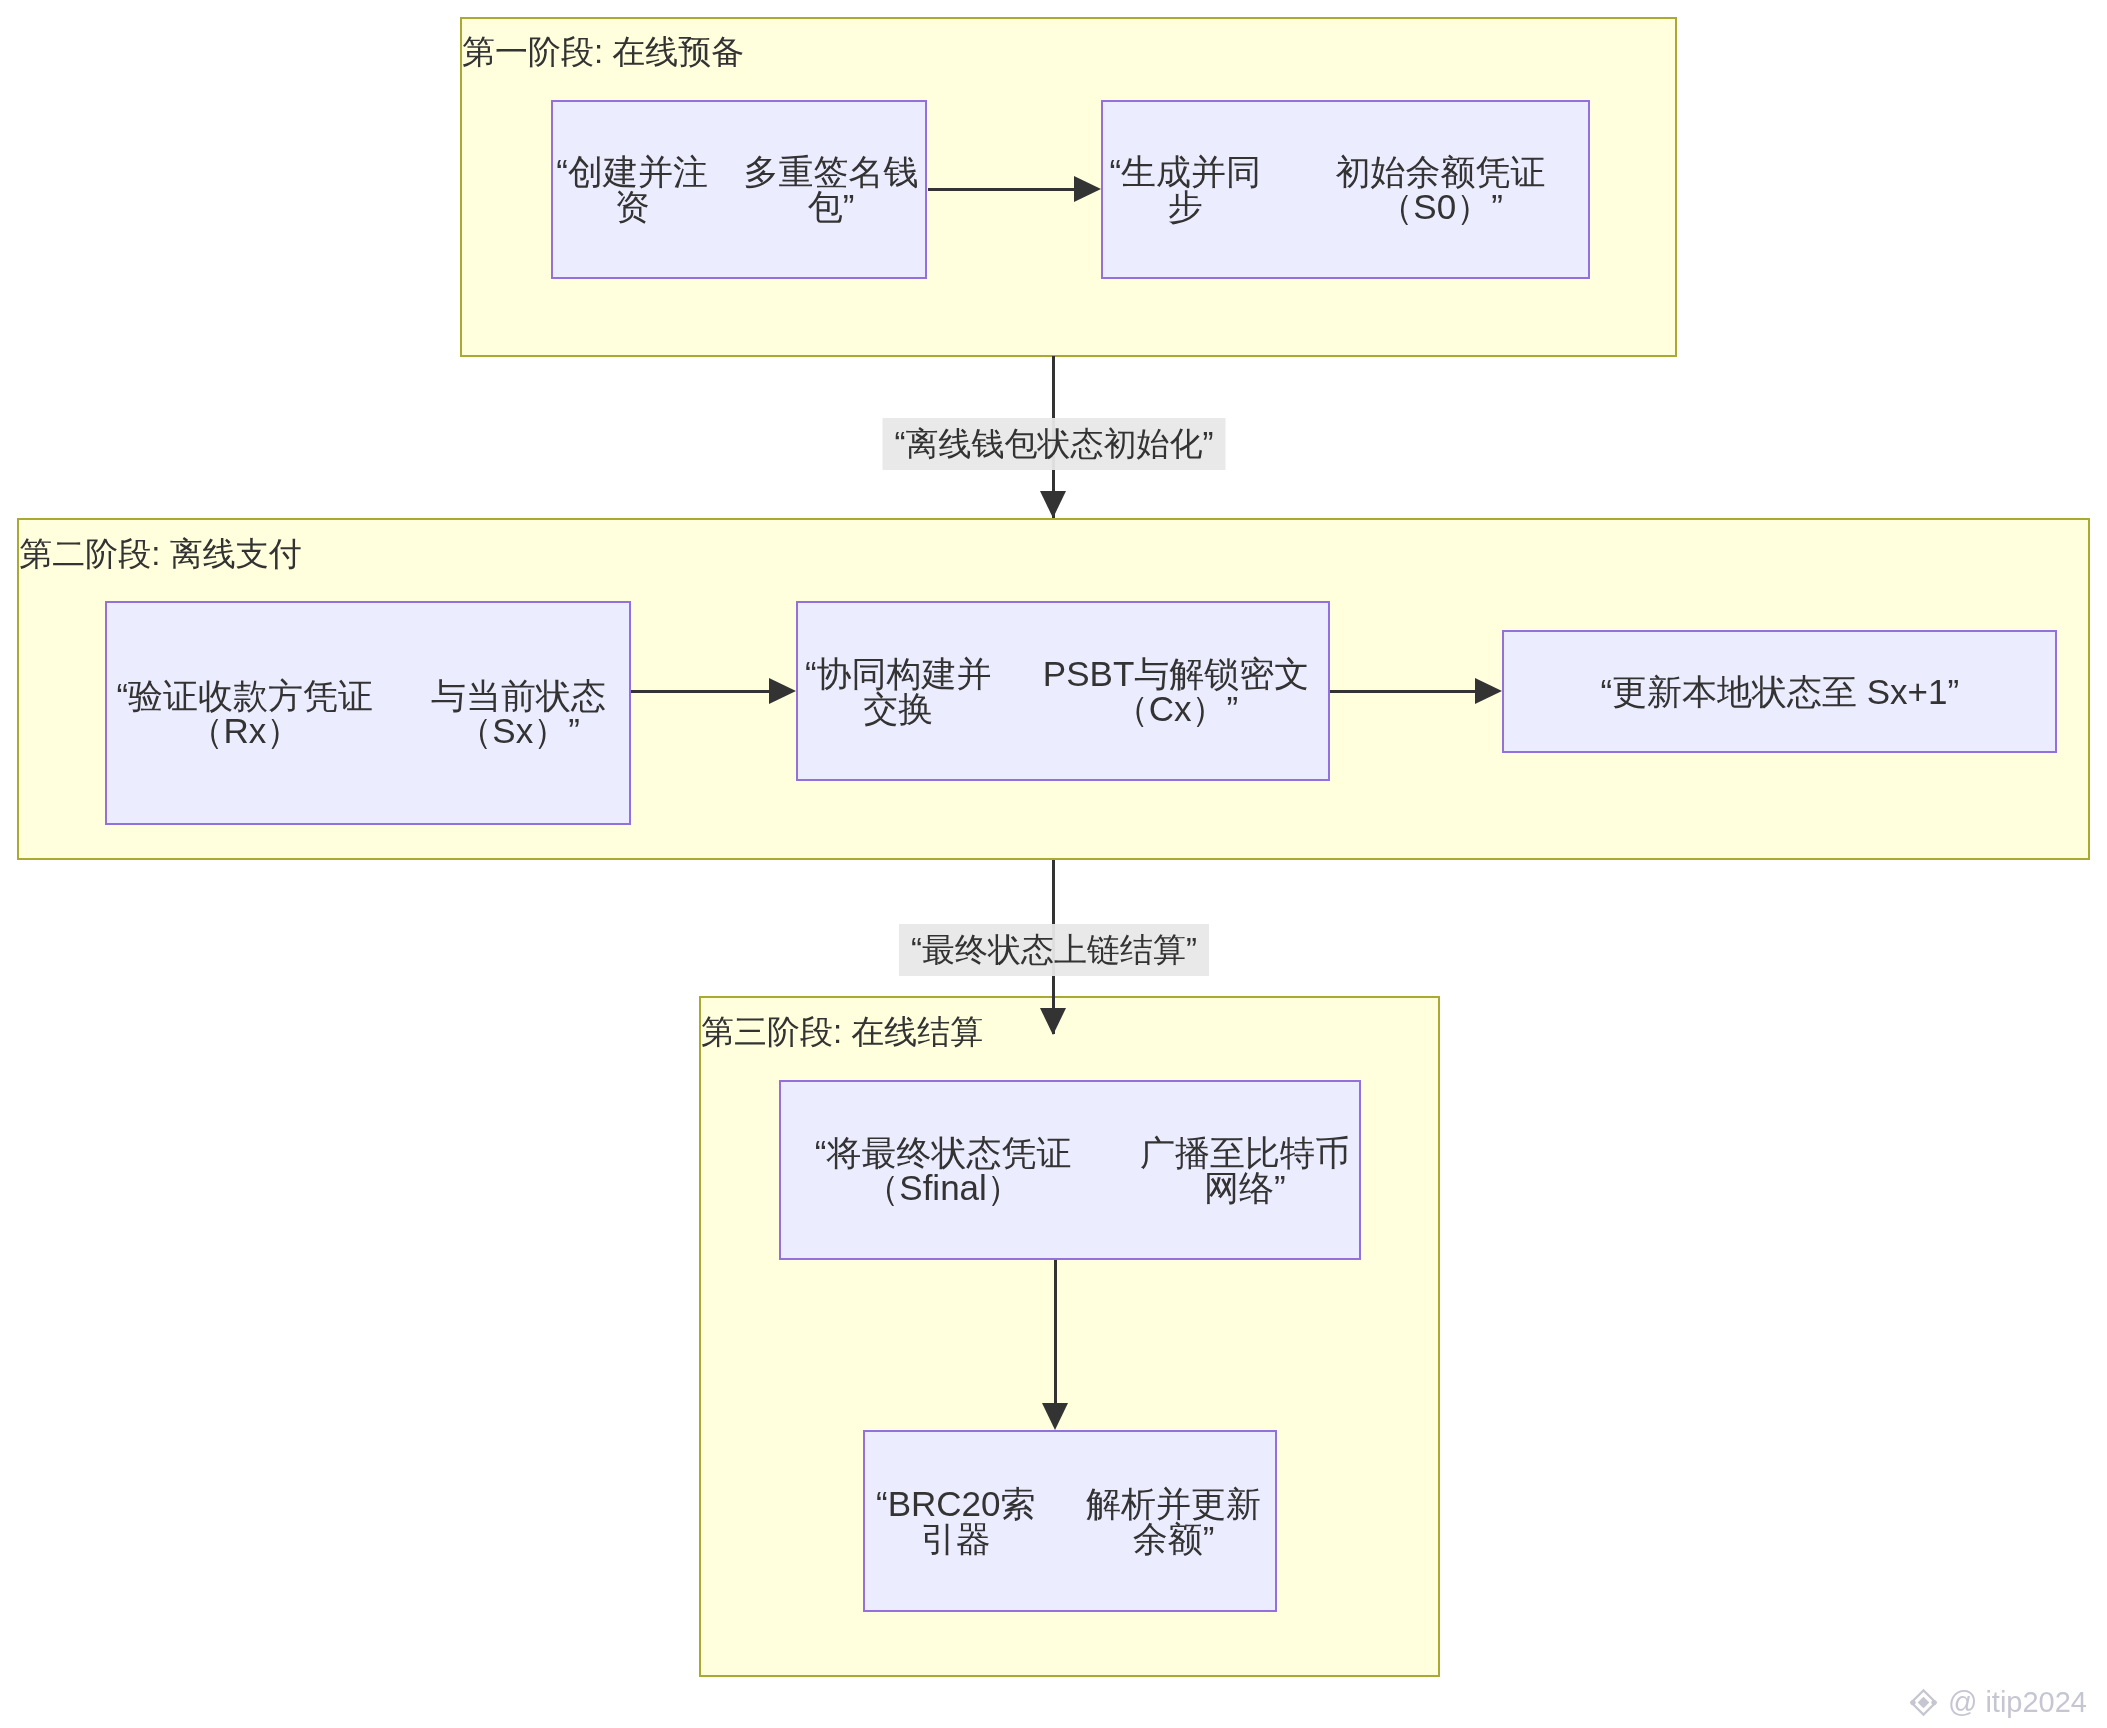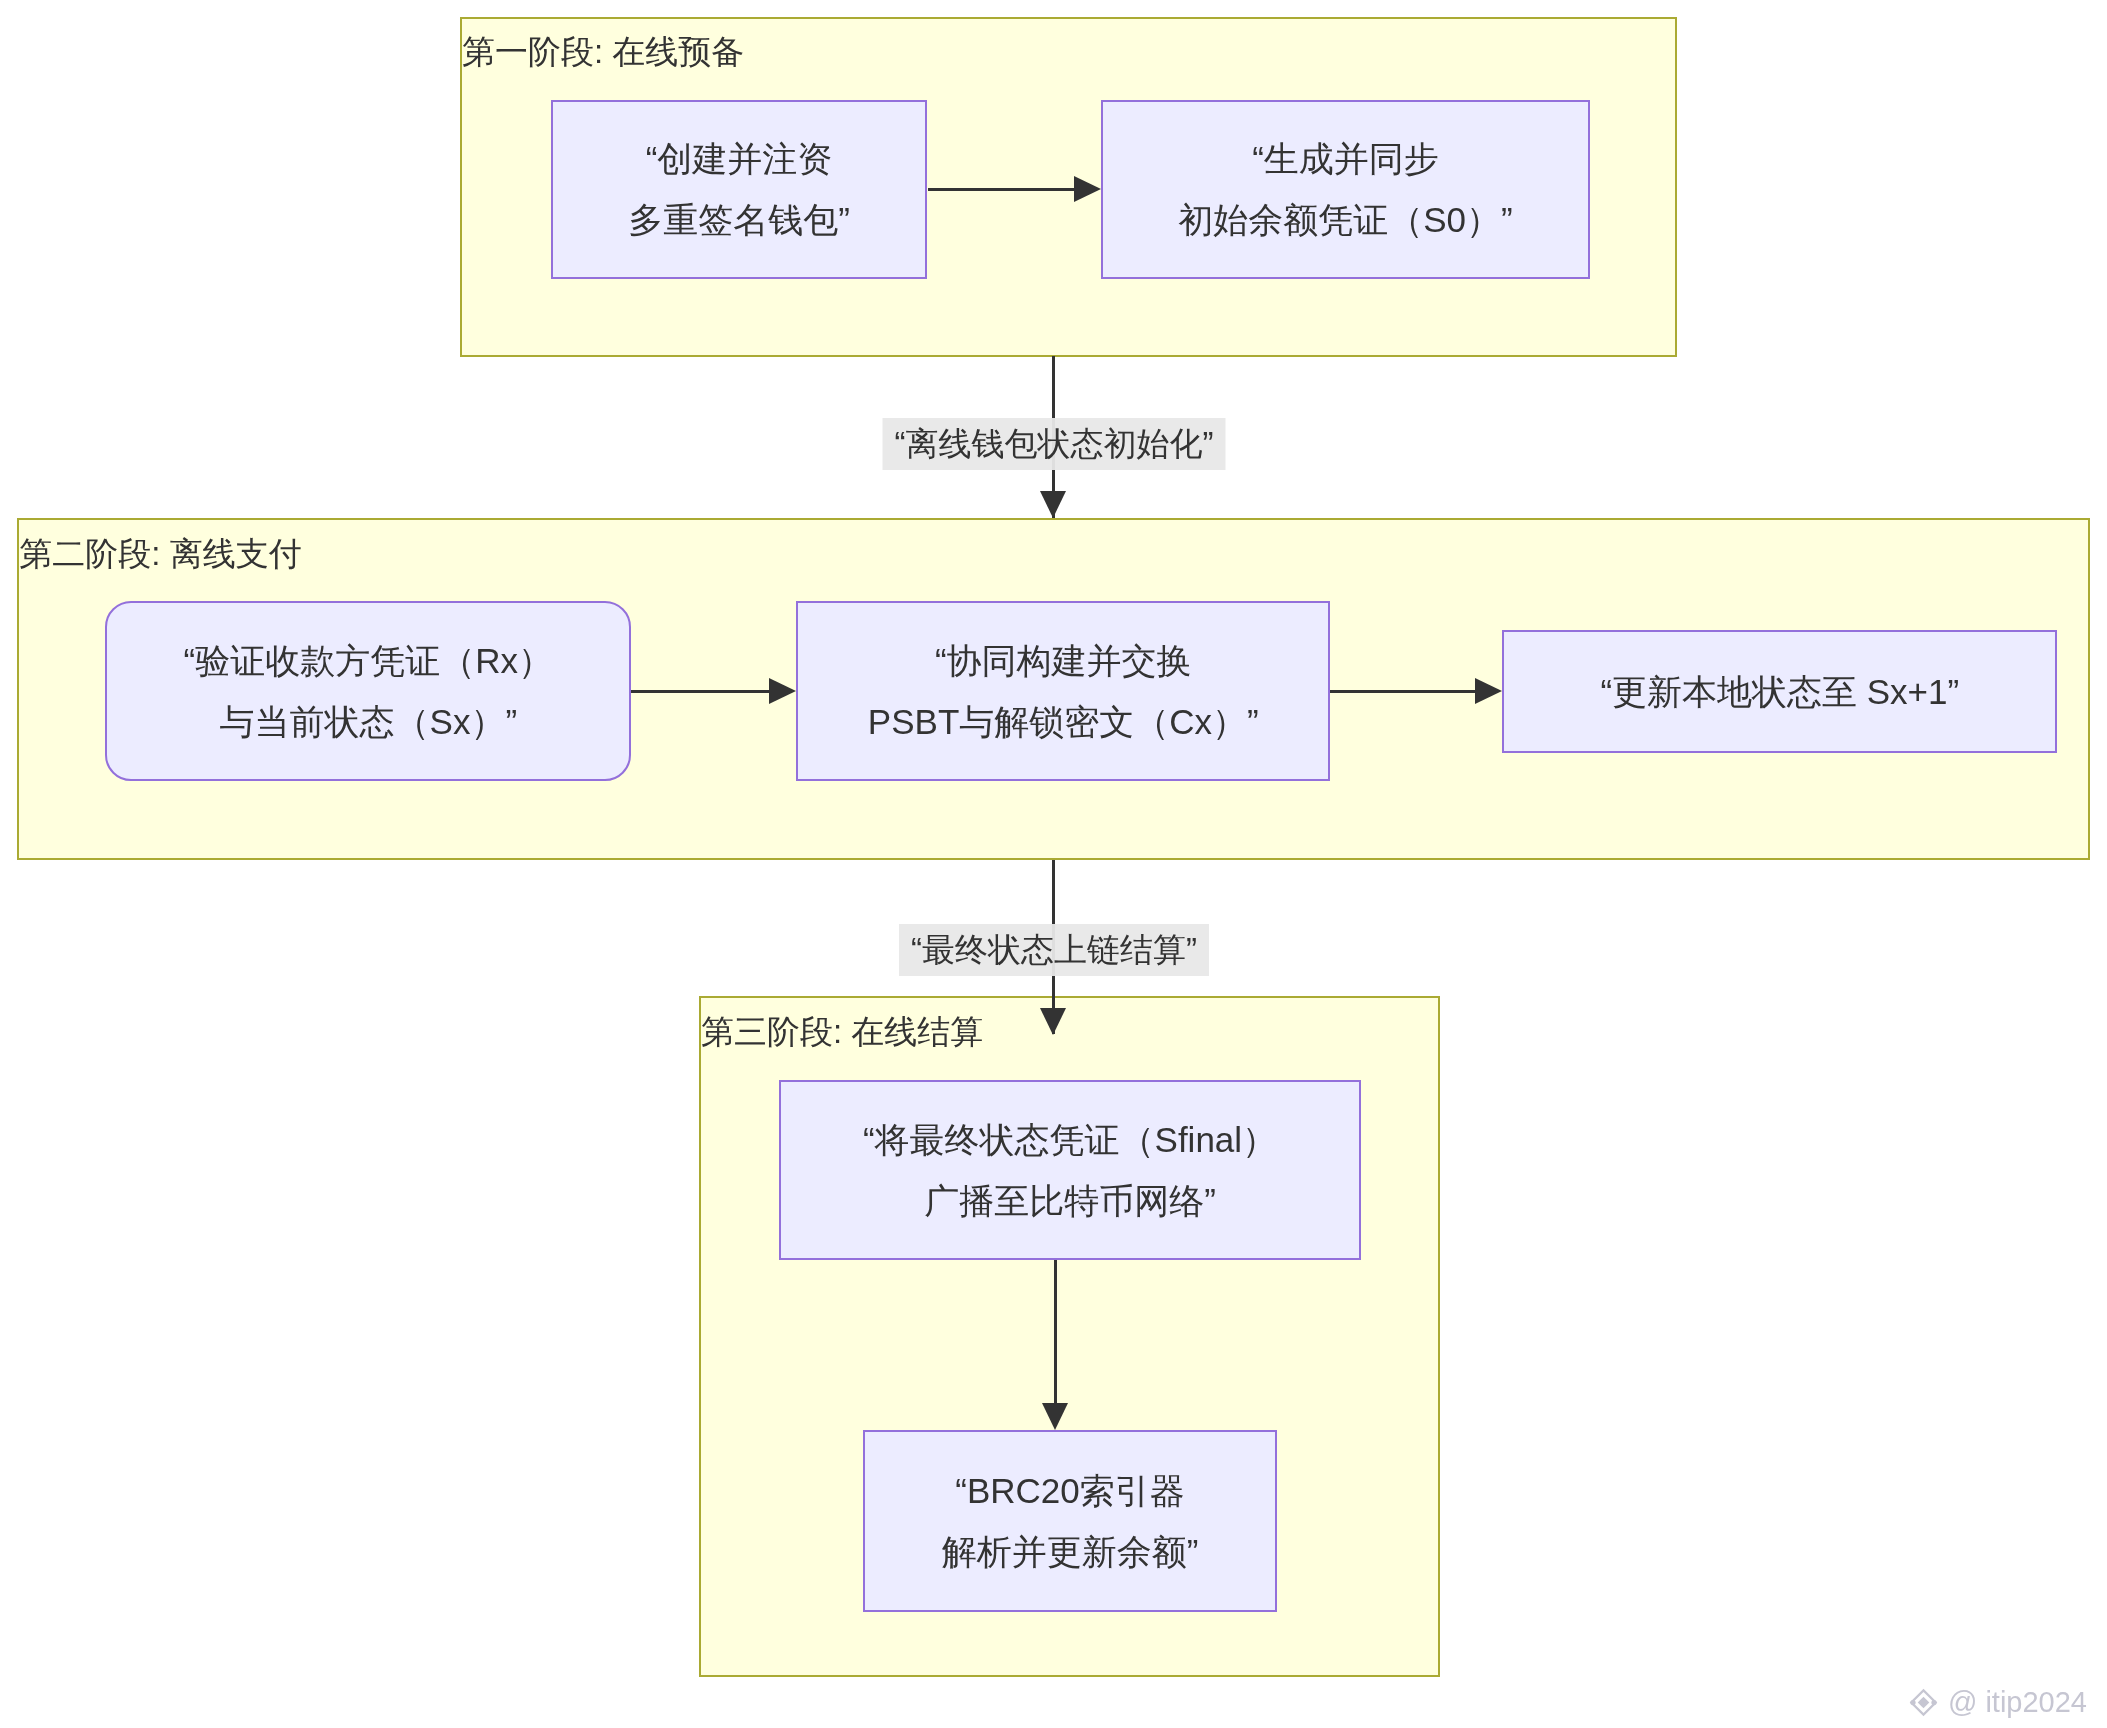--- a/index.html
+++ b/index.html
@@ -26,21 +26,21 @@
     border:2.3px solid var(--cluster-border);
   }
   .cluster-title{
     position:absolute;top:13.5px;left:0;width:100%;
     text-align:left;font-size:33px;line-height:1.2;color:var(--text);
   }
   .node{
     position:absolute;
     background:var(--node-fill);
     border:2.3px solid var(--node-border);
-    display:flex;flex-direction:column;align-items:center;justify-content:center;
+    display:flex;flex-direction:row;align-items:center;justify-content:center;
     gap:25.6px;
     font-size:35px;line-height:1;color:var(--text);
     text-align:center;
   }
   .hline{position:absolute;height:3px;background:var(--edge);}
   .vline{position:absolute;width:3px;background:var(--edge);}
   .arrow-right{
     position:absolute;width:0;height:0;
     border-top:13.5px solid transparent;border-bottom:13.5px solid transparent;
     border-left:27px solid var(--edge);
@@ -88,21 +88,21 @@
     <div class="arrow-right" style="left:612px;top:157px;"></div>
   </section>
 
   <div class="vline" style="left:1052px;top:356px;height:162px;"></div>
   <div class="arrow-down" style="left:1040px;top:491px;"></div>
   <div class="edge-label" style="left:1054px;top:418px;">“离线钱包状态初始化”</div>
 
   <section class="cluster" style="left:17.3px;top:518px;width:2073px;height:342px;">
     <div class="cluster-title">第二阶段: 离线支付</div>
 
-    <div class="node" style="left:86px;top:81px;width:526px;height:180px;border-radius:26px;">
+    <div class="node" style="left:86px;top:81px;width:526px;height:224px;">
       <span>“验证收款方凭证（Rx）</span>
       <span>与当前状态（Sx）”</span>
     </div>
 
     <div class="node" style="left:777px;top:81px;width:534px;height:180px;">
       <span>“协同构建并交换</span>
       <span>PSBT与解锁密文（Cx）”</span>
     </div>
 
     <div class="node" style="left:1483px;top:110px;width:555px;height:123px;">

